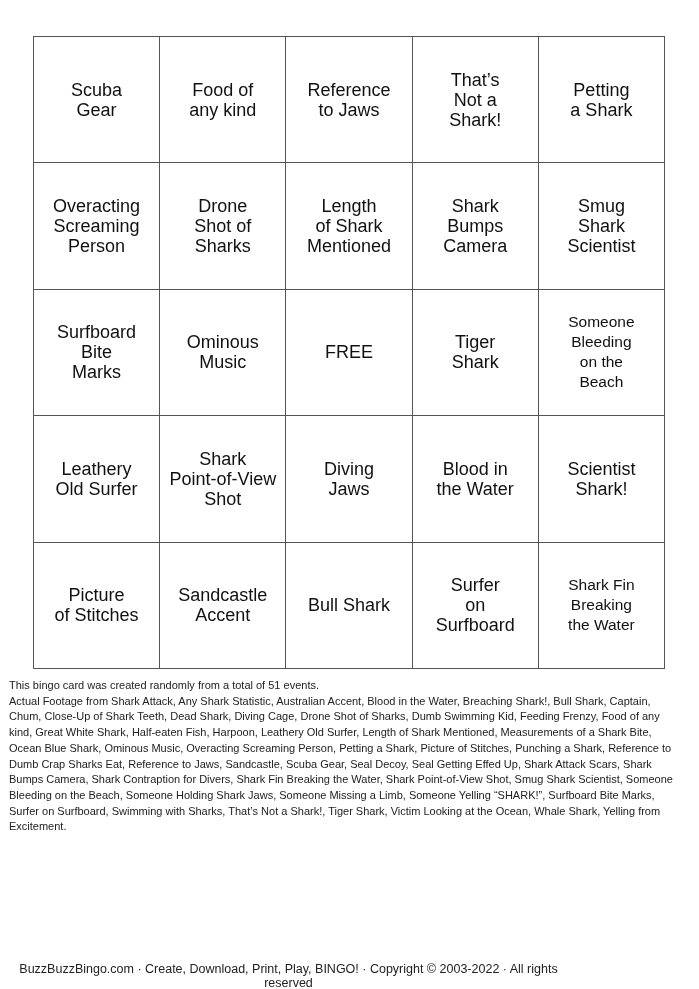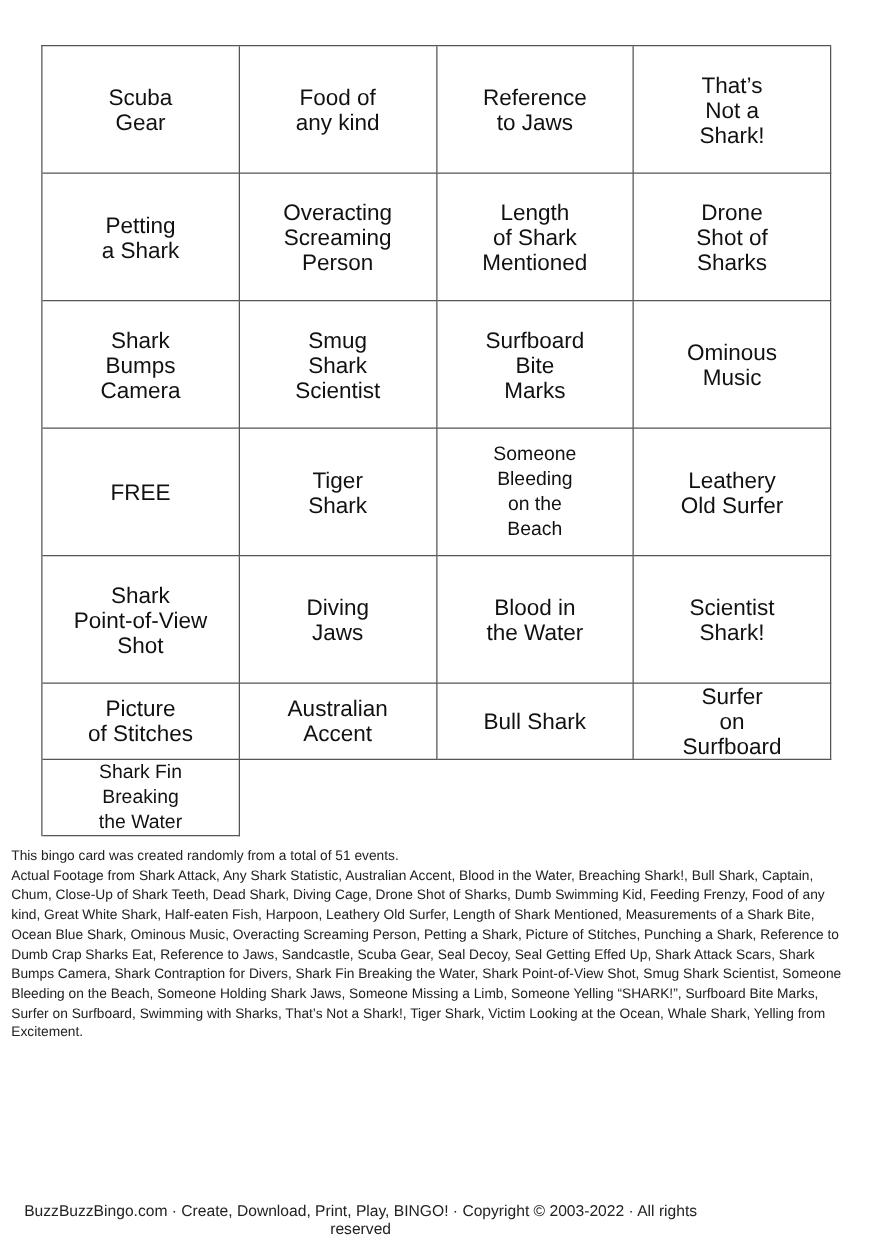--- a/index.html
+++ b/index.html
@@ -1,19 +1,19 @@
 <!DOCTYPE html>
 <html><head>
 <meta charset="utf-8">
 <style>
   html, body { margin: 0; padding: 0; background: #ffffff; }
   body { width: 699px; height: 989px; position: relative; overflow: hidden;
          font-family: "Liberation Sans", sans-serif; color: #111; }
   .grid { position: absolute; left: 33px; top: 36px; width: 632px; height: 633px;
-          display: grid; grid-template-columns: repeat(4, 1fr); grid-template-rows: repeat(5, 1fr);
+          display: grid; grid-template-columns: repeat(5, 1fr); grid-template-rows: repeat(5, 1fr);
           border-top: 1px solid #555; border-left: 1px solid #555; box-sizing: border-box; }
   .cell { border-right: 1px solid #555; border-bottom: 1px solid #555;
           display: flex; align-items: center; justify-content: center; text-align: center;
           font-size: 18px; line-height: 20px; padding: 0 6px; box-sizing: border-box; }
   .cell.small { font-size: 15.5px; line-height: 20px; }
   .cell span { white-space: pre-line; }
   .info { position: absolute; left: 9px; top: 678px; width: 672px;
           font-size: 11px; line-height: 15.7px; color: #222; }
   .info p { margin: 0; }
   .footer { position: absolute; left: 0; width: 577px; top: 962px; text-align: center;
@@ -43,28 +43,28 @@
     <div class="cell">
       <span>Petting
 a Shark</span>
     </div>
     <div class="cell">
       <span>Overacting
 Screaming
 Person</span>
     </div>
     <div class="cell">
+      <span>Drone
+Shot of
+Sharks</span>
+    </div>
+    <div class="cell">
       <span>Length
 of Shark
 Mentioned</span>
-    </div>
-    <div class="cell">
-      <span>Drone
-Shot of
-Sharks</span>
     </div>
     <div class="cell">
       <span>Shark
 Bumps
 Camera</span>
     </div>
     <div class="cell">
       <span>Smug
 Shark
 Scientist</span>
@@ -110,21 +110,21 @@
     </div>
     <div class="cell">
       <span>Scientist
 Shark!</span>
     </div>
     <div class="cell">
       <span>Picture
 of Stitches</span>
     </div>
     <div class="cell">
-      <span>Australian
+      <span>Sandcastle
 Accent</span>
     </div>
     <div class="cell">
       <span>Bull Shark</span>
     </div>
     <div class="cell">
       <span>Surfer
 on
 Surfboard</span>
     </div>

